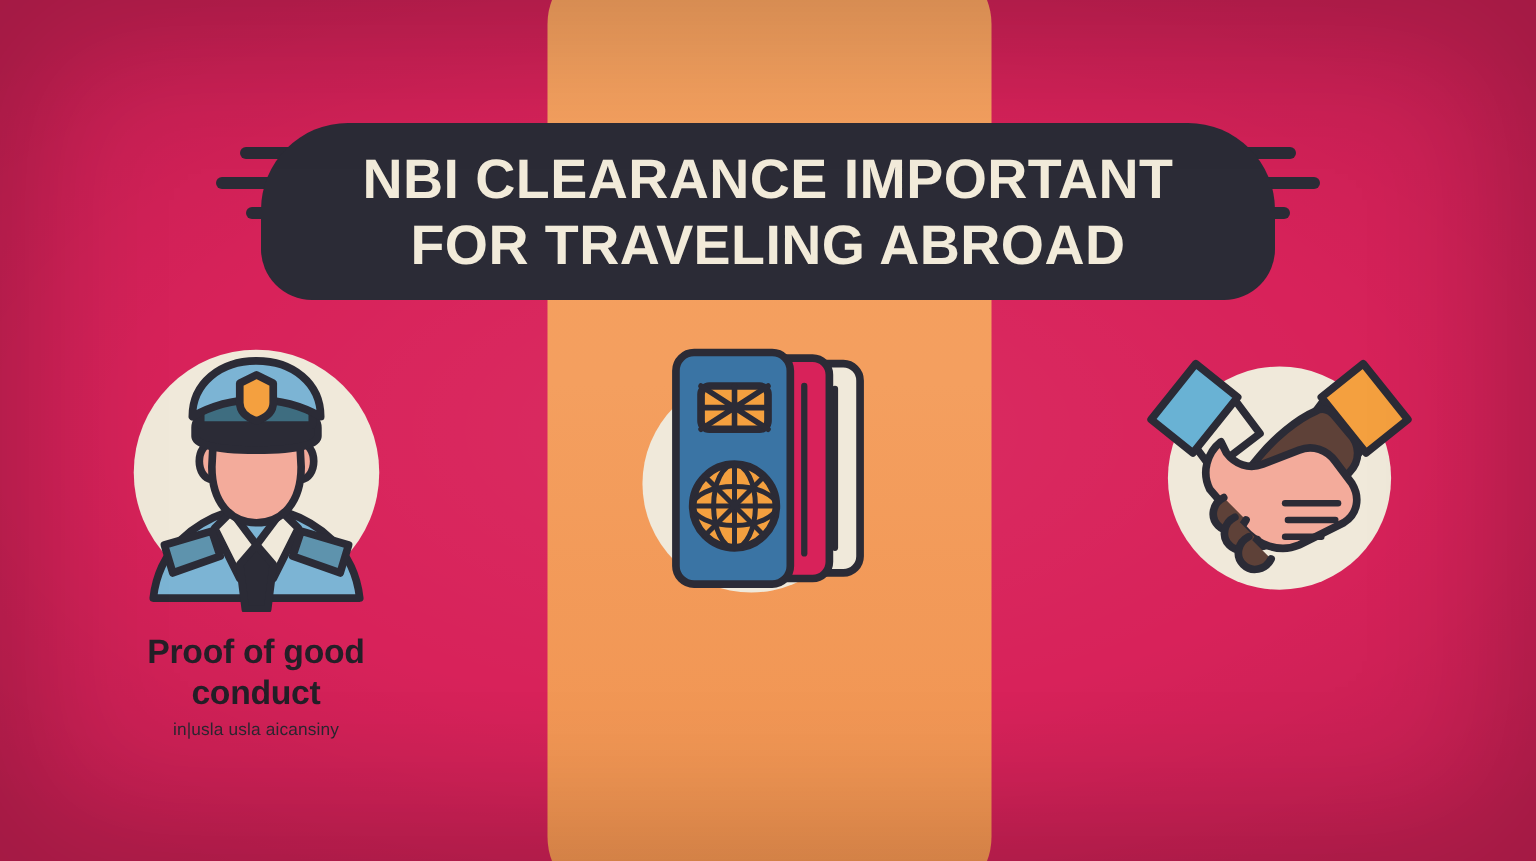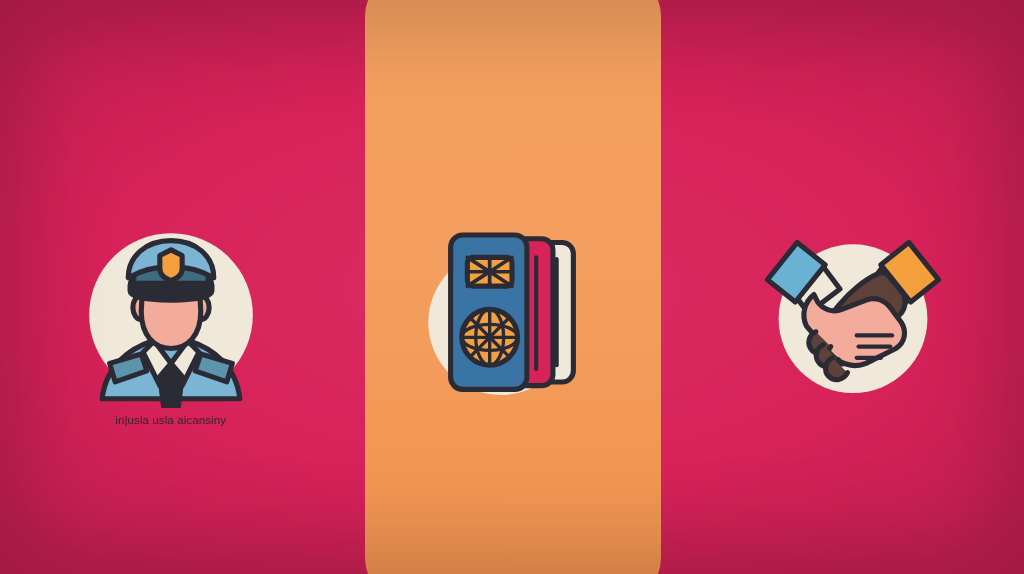--- a/index.html
+++ b/index.html
@@ -144,20 +144,36 @@
   }
 </style>
 </head>
 <body>
 
 <div id="stage">
 
   <div class="bg-base"></div>
   <div class="bg-center-panel"></div>
 
+  <div class="banner-wrap">
+    <div class="speed-lines left">
+      <div class="speed-line sl1"></div>
+      <div class="speed-line sl2"></div>
+      <div class="speed-line sl3"></div>
+    </div>
+    <div class="speed-lines right">
+      <div class="speed-line sl1"></div>
+      <div class="speed-line sl2"></div>
+      <div class="speed-line sl3"></div>
+    </div>
+    <div class="banner">
+      <div class="banner-line l1">NBI CLEARANCE IMPORTANT</div>
+      <div class="banner-line l2">FOR TRAVELING ABROAD</div>
+    </div>
+  </div>
 
   <div class="columns">
 
     <div class="col">
       <div class="icon-box">
         <svg viewBox="0 0 200 200" width="186" height="186">
           <circle cx="100" cy="100" r="88" fill="#f0e9da"></circle>
           <g stroke="#2b2b36" stroke-width="5.5" stroke-linejoin="round" stroke-linecap="round">
 
             <path d="M26 190 C30 154 56 136 80 128 L120 128 C144 136 170 154 174 190 Z" fill="#7cb4d4"></path>
@@ -179,20 +195,21 @@
             <path d="M56 68 C56 58 72 52 100 52 C128 52 144 58 144 68 L144 74 C144 80 128 84 100 84 C72 84 56 80 56 74 Z" fill="#2b2b36"></path>
 
             <path d="M60 58 C60 50 76 45 100 45 C124 45 140 50 140 58 L140 66 L60 66 Z" fill="#3e6d80"></path>
 
             <path d="M54 60 C54 36 74 20 100 20 C126 20 146 36 146 60 C132 52 118 48 100 48 C82 48 68 52 54 60 Z" fill="#7cb4d4"></path>
 
             <path d="M100 30 L112 36 L112 50 C112 57 106 61 100 63 C94 61 88 57 88 50 L88 36 Z" fill="#f4a03f"></path>
           </g>
         </svg>
       </div>
+      <div class="col-title">Proof of good conduct</div>
       <div class="col-sub">in|usla usla aicansiny</div>
     </div>
 
     <div class="col">
       <div class="icon-box">
         <svg viewBox="0 0 200 200" width="186" height="186">
           <circle cx="88" cy="108" r="78" fill="#f0e9da"></circle>
           <g stroke="#2b2b36" stroke-width="5.5" stroke-linejoin="round" stroke-linecap="round">
 
             <rect x="104" y="22" width="62" height="150" rx="12" fill="#f0e9da"></rect>

